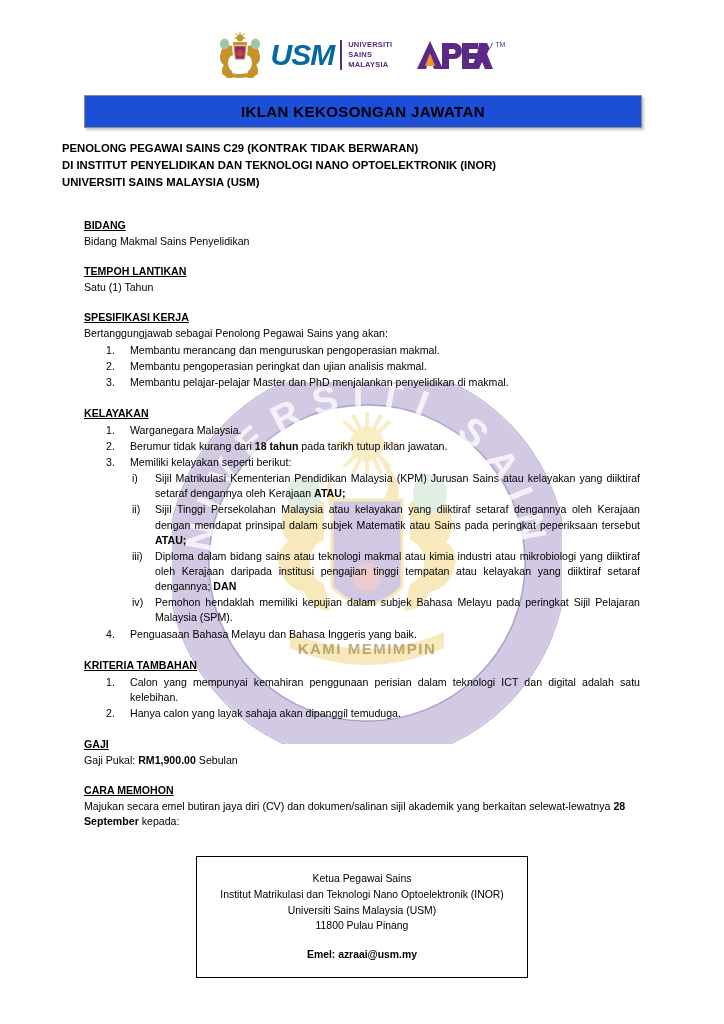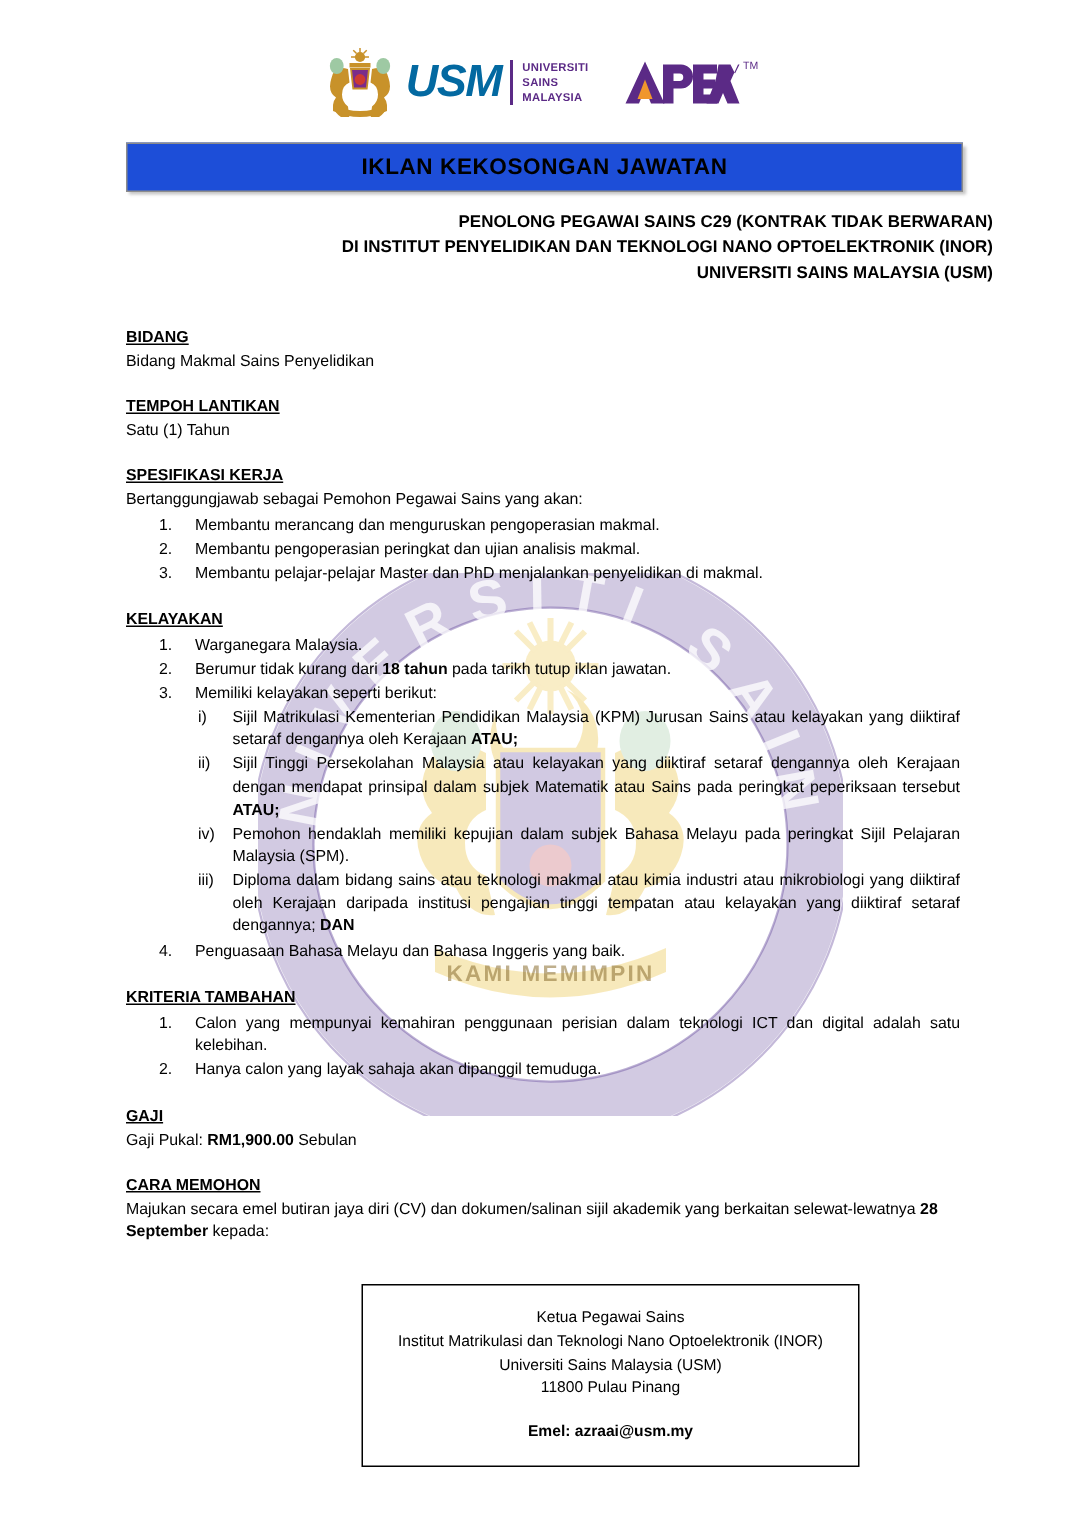--- a/index.html
+++ b/index.html
@@ -100,21 +100,21 @@
     font-weight: bold;
     letter-spacing: 0.4px;
   }
 
   
   .subhead {
     position: absolute;
     left: 62px;
     top: 140px;
     width: 600px;
-    text-align: right;
+    text-align: left;
     font-size: 11.3px;
     font-weight: bold;
     line-height: 1.52;
     z-index: 2;
   }
 
   
   .body {
     position: absolute;
     left: 84px;
@@ -180,21 +180,20 @@
     width: 330px;
     height: 120px;
     border: 1px solid #000000;
     z-index: 2;
     display: flex;
     flex-direction: column;
     align-items: center;
     justify-content: center;
     font-size: 10.4px;
     line-height: 1.5;
-    margin-left: 45px;
   }
   .contact-line { text-align: center; }
   .contact-email {
     font-weight: bold;
     margin-top: 13px;
     text-align: center;
   }
 
   b, strong { font-weight: bold; }
 </style>
@@ -328,21 +327,21 @@
     <div class="sec-gap"></div>
 
     <div class="sec">
       <div class="sec-title">TEMPOH LANTIKAN</div>
       <p class="para">Satu (1) Tahun</p>
     </div>
     <div class="sec-gap"></div>
 
     <div class="sec">
       <div class="sec-title">SPESIFIKASI KERJA</div>
-      <p class="para">Bertanggungjawab sebagai Pemohon Pegawai Sains yang akan:</p>
+      <p class="para">Bertanggungjawab sebagai Penolong Pegawai Sains yang akan:</p>
       <ol class="num">
         <li>
           <span class="marker">1.</span>
           <span>Membantu merancang dan menguruskan pengoperasian makmal.</span>
         </li>
         <li>
           <span class="marker">2.</span>
           <span>Membantu pengoperasian peringkat dan ujian analisis makmal.</span>
         </li>
         <li>
@@ -372,26 +371,26 @@
       <ol class="roman">
         <li>
           <span class="marker">i)</span>
           <span>Sijil Matrikulasi Kementerian Pendidikan Malaysia (KPM) Jurusan Sains atau kelayakan yang diiktiraf setaraf dengannya oleh Kerajaan </span><b>ATAU;</b><span></span>
         </li>
         <li>
           <span class="marker">ii)</span>
           <span>Sijil Tinggi Persekolahan Malaysia atau kelayakan yang diiktiraf setaraf dengannya oleh Kerajaan dengan mendapat prinsipal dalam subjek Matematik atau Sains pada peringkat peperiksaan tersebut </span><b>ATAU;</b><span></span>
         </li>
         <li>
+          <span class="marker">iii)</span>
+          <span>Diploma dalam bidang sains atau teknologi makmal atau kimia industri atau mikrobiologi yang diiktiraf oleh Kerajaan daripada institusi pengajian tinggi tempatan atau kelayakan yang diiktiraf setaraf dengannya; </span><b>DAN</b><span></span>
+        </li>
+        <li>
           <span class="marker">iv)</span>
           <span>Pemohon hendaklah memiliki kepujian dalam subjek Bahasa Melayu pada peringkat Sijil Pelajaran Malaysia (SPM).</span><b></b><span></span>
-        </li>
-        <li>
-          <span class="marker">iii)</span>
-          <span>Diploma dalam bidang sains atau teknologi makmal atau kimia industri atau mikrobiologi yang diiktiraf oleh Kerajaan daripada institusi pengajian tinggi tempatan atau kelayakan yang diiktiraf setaraf dengannya; </span><b>DAN</b><span></span>
         </li>
       </ol>
       <ol class="num">
         <li>
           <span class="marker">4.</span>
           <span>Penguasaan Bahasa Melayu dan Bahasa Inggeris yang baik.</span>
         </li>
       </ol>
     </div>
     <div class="sec-gap"></div>

